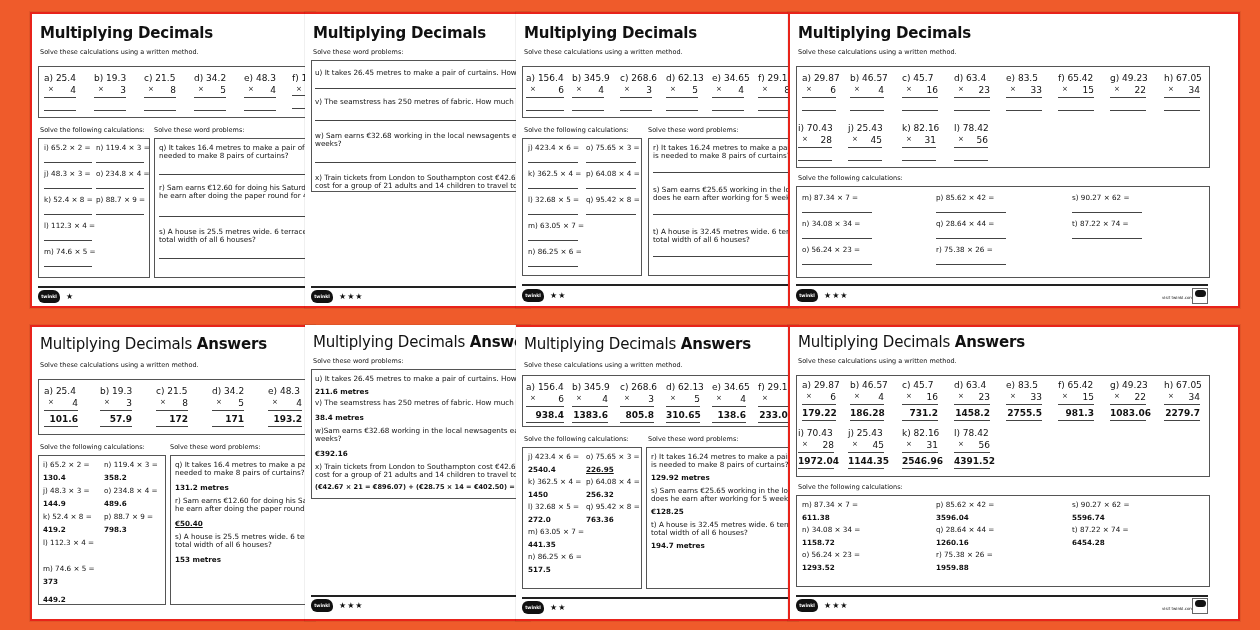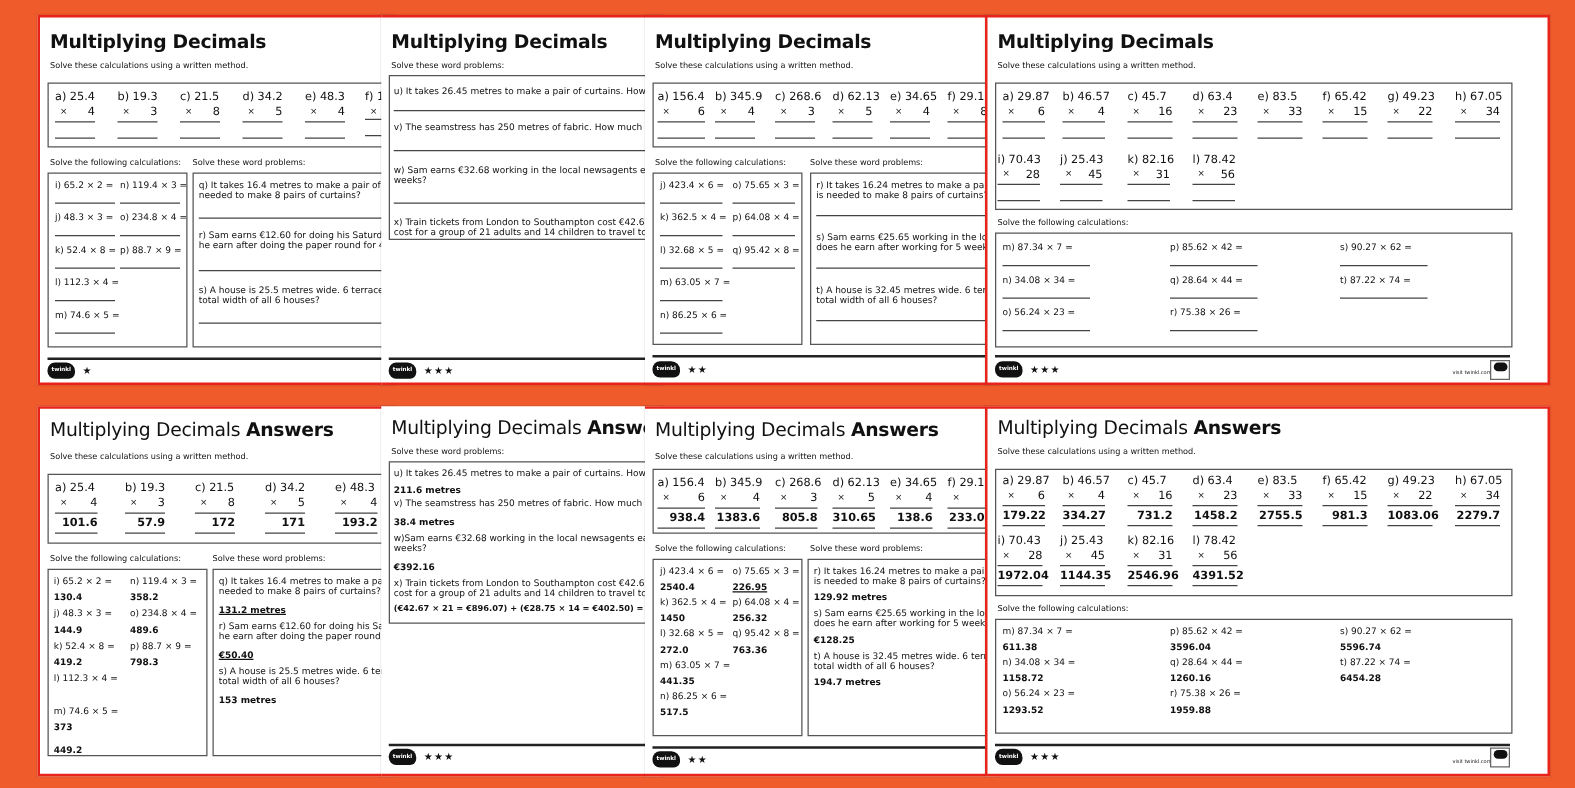--- a/index.html
+++ b/index.html
@@ -423,21 +423,21 @@
   <div class="qline" style="left:72px;top:186px;">p) 88.7 × 9 =</div>
   <div class="qans" style="left:11px;top:198px;">419.2</div>
   <div class="qans" style="left:72px;top:198px;">798.3</div>
   <div class="qline" style="left:11px;top:212px;">l) 112.3 × 4 =</div>
   <div class="qans" style="left:11px;top:224px;margin-top:44px;">449.2</div>
   <div class="qline" style="left:11px;top:238px;">m) 74.6 × 5 =</div>
   <div class="qans" style="left:11px;top:250px;">373</div>
 
   <div class="qline" style="left:143px;top:134px;">q) It takes 16.4 metres to make a pair of curtains. How m</div>
   <div class="qline" style="left:143px;top:142px;">needed to make 8 pairs of curtains?</div>
-  <div class="qans" style="left:143px;top:156px;text-decoration:underline;">131.2 metres</div>
+  <div class="qans" style="left:143px;top:156px;">131.2 metres</div>
   <div class="qline" style="left:143px;top:170px;">r) Sam earns €12.60 for doing his Saturday paper round.</div>
   <div class="qline" style="left:143px;top:178px;">he earn after doing the paper round for 4 weeks?</div>
   <div class="qans" style="left:143px;top:192px;text-decoration:underline;">€50.40</div>
   <div class="qline" style="left:143px;top:206px;">s) A house is 25.5 metres wide. 6 terraced houses</div>
   <div class="qline" style="left:143px;top:214px;">total width of all 6 houses?</div>
   <div class="qans" style="left:143px;top:228px;">153 metres</div>
 </div>
 
 <div class="sheet" style="left:305px;top:325px;width:225px;height:296px;z-index:2;border-left:none;border-top:none;">
   <div class="title" style="top:8px;"><span class="light">Multiplying Decimals </span><span class="bold">Answers</span></div>
@@ -558,21 +558,21 @@
         <span>6</span>
       </div>
       <div class="ans">179.22</div>
     </div>
   <div class="calc" style="left:60px;top:54px;width:34px;">
       <div class="top">b) 46.57</div>
       <div class="mul">
         <span class="x">×</span>
         <span>4</span>
       </div>
-      <div class="ans">334.27</div>
+      <div class="ans">186.28</div>
     </div>
   <div class="calc" style="left:112px;top:54px;width:36px;">
       <div class="top">c) 45.7</div>
       <div class="mul">
         <span class="x">×</span>
         <span>16</span>
       </div>
       <div class="ans">731.2</div>
     </div>
   <div class="calc" style="left:164px;top:54px;width:36px;">

